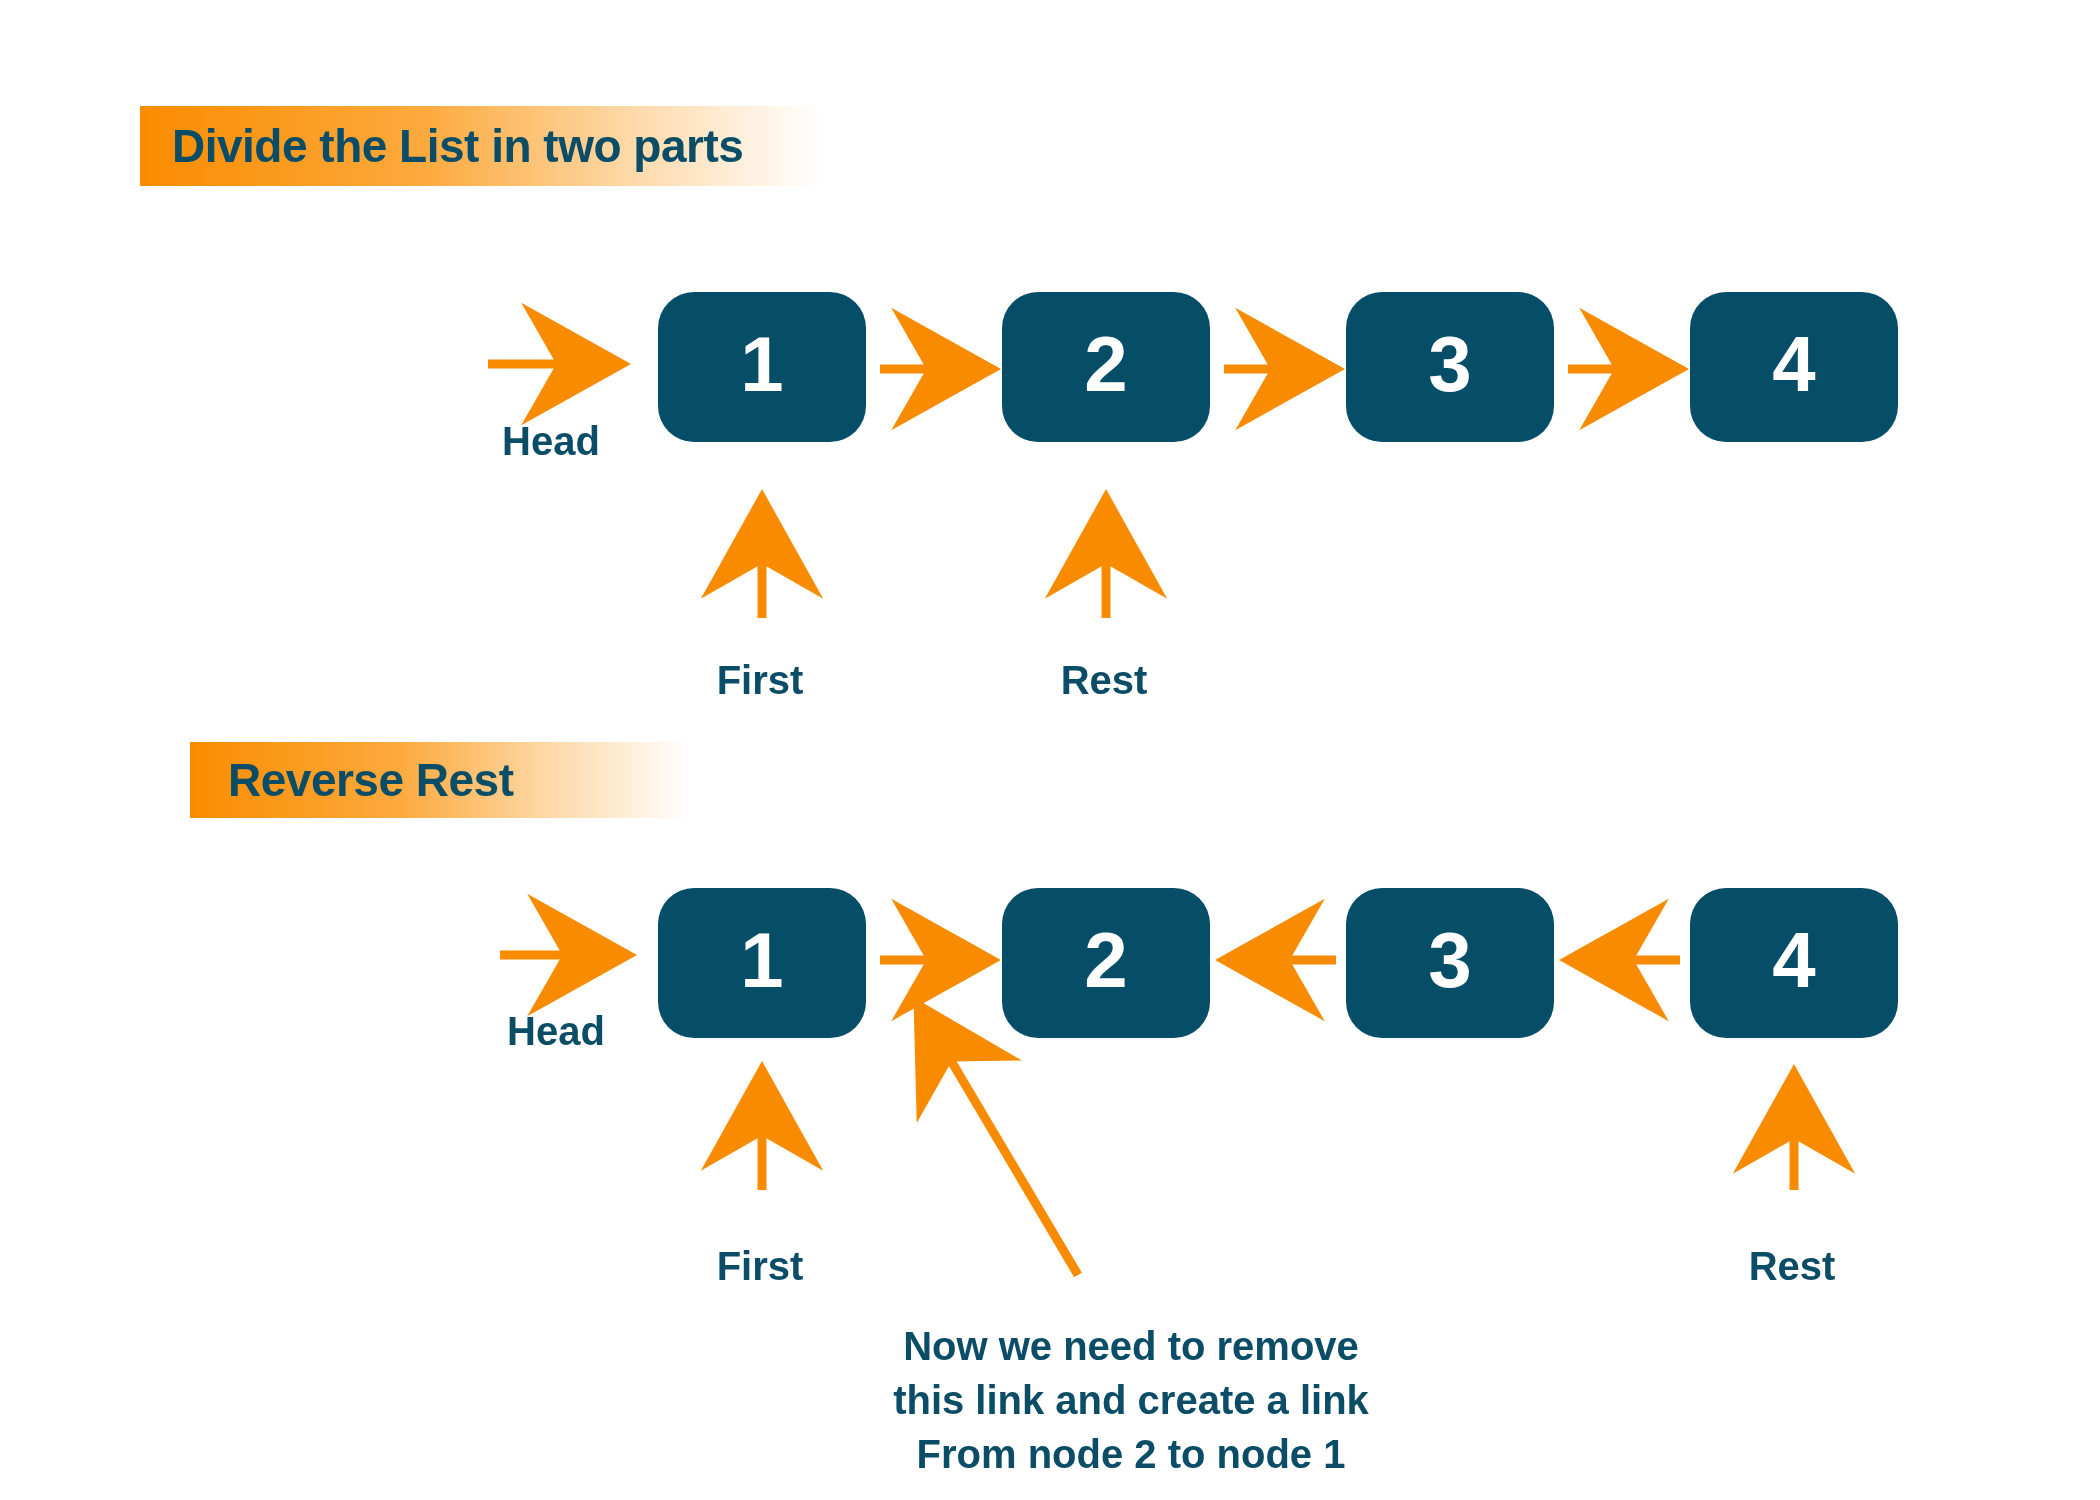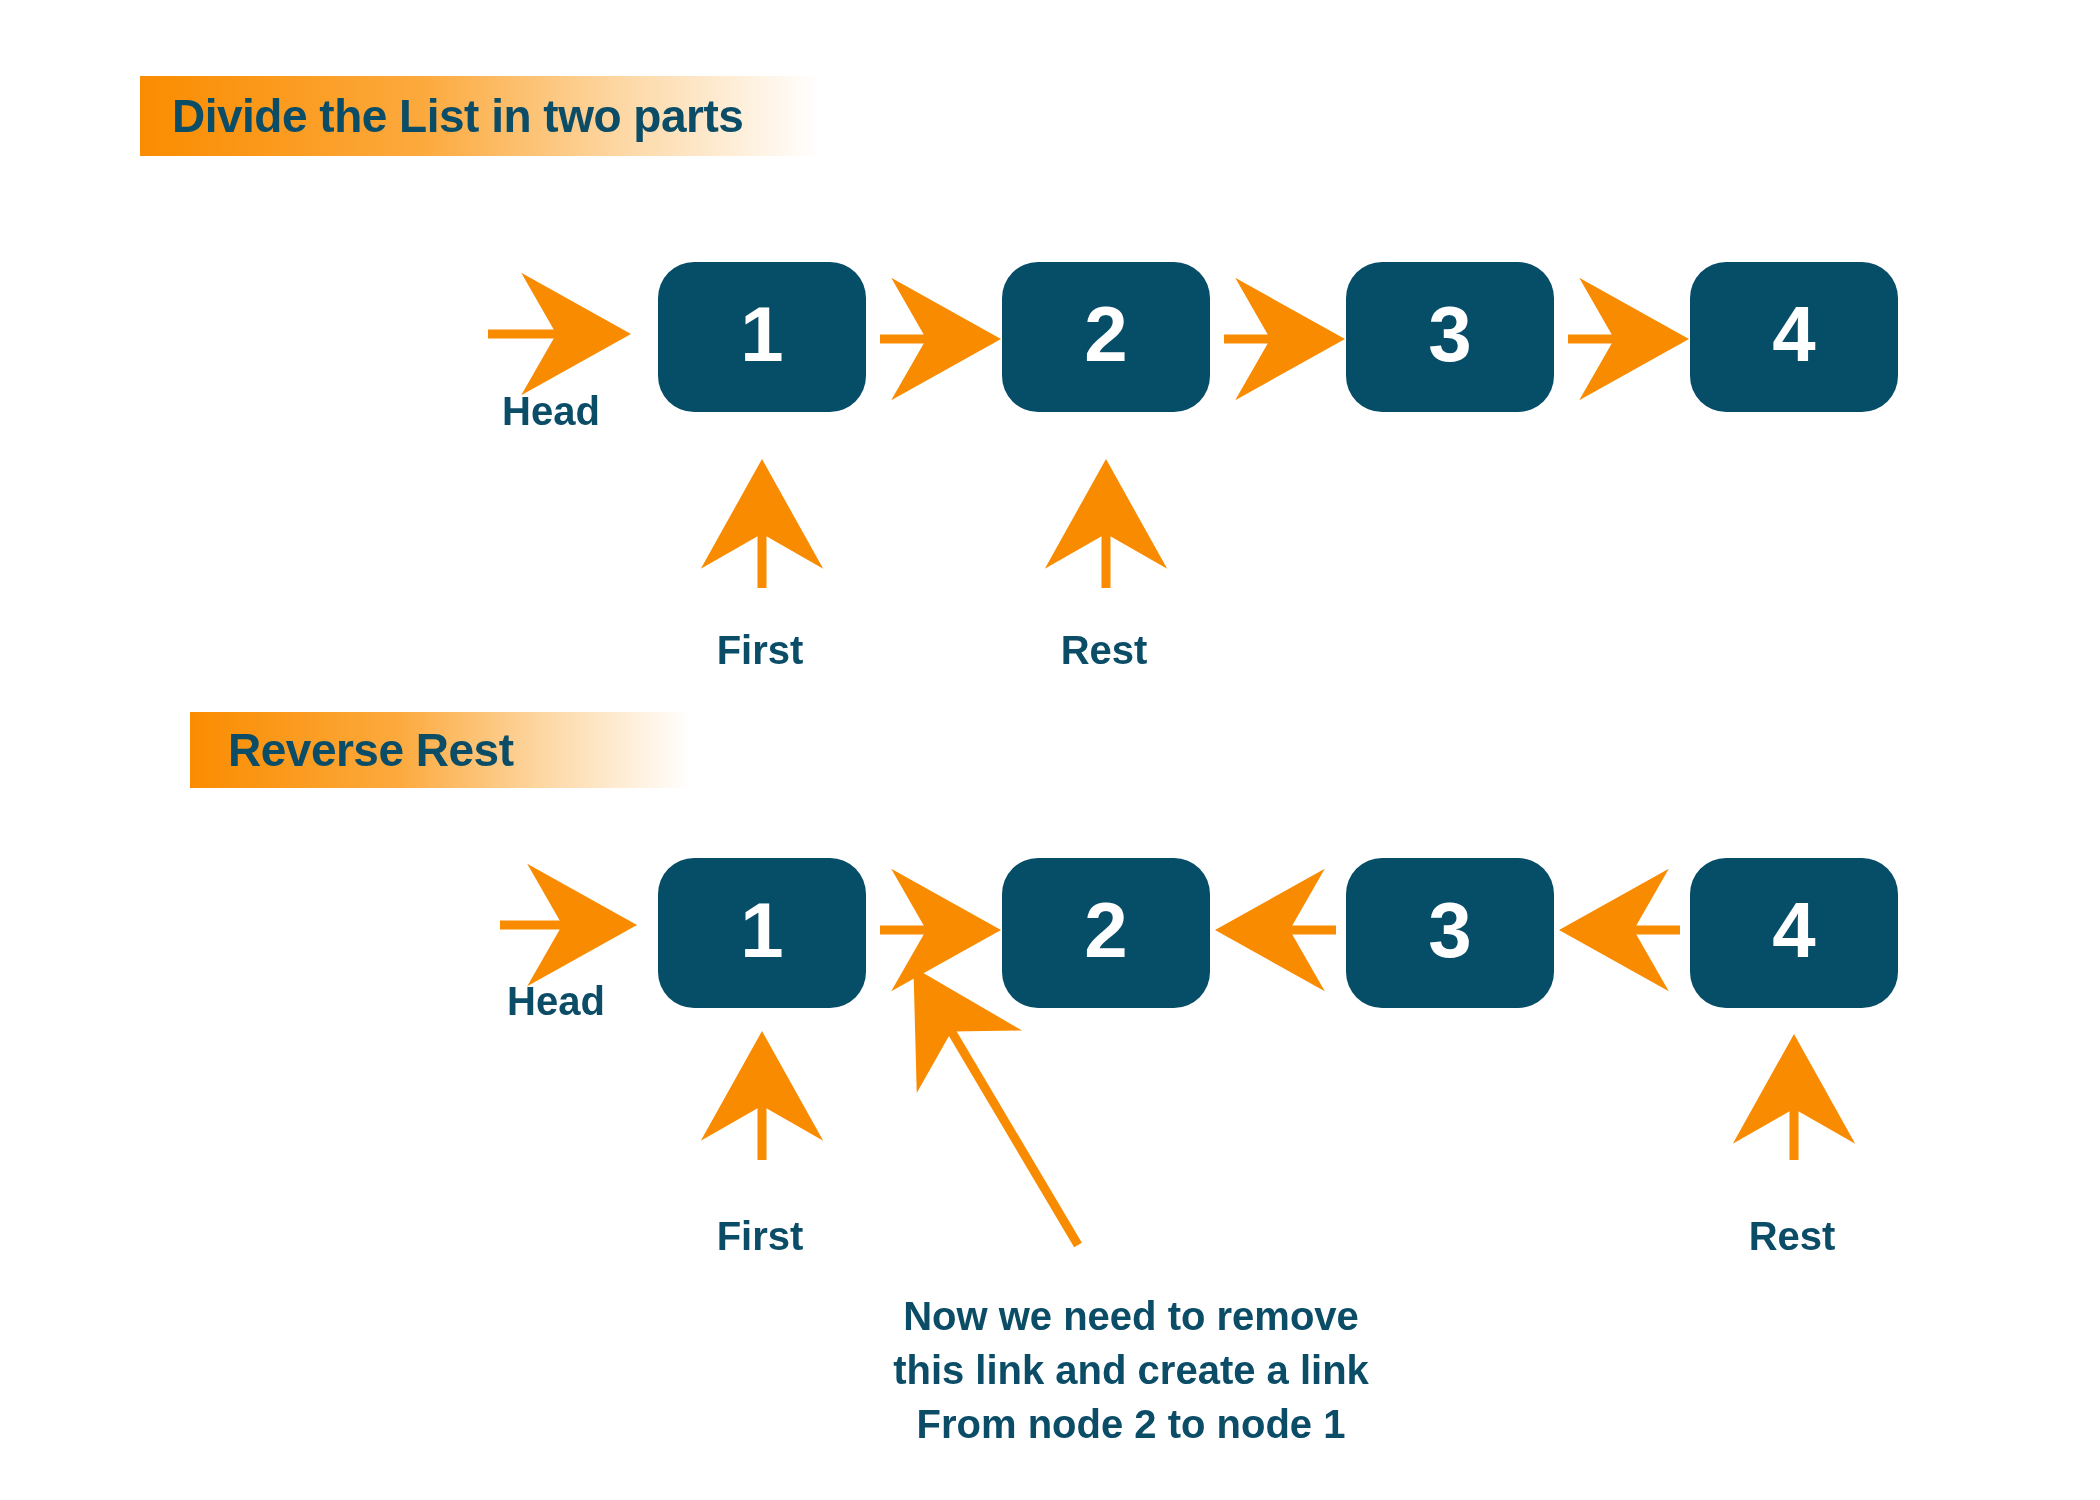--- a/index.html
+++ b/index.html
@@ -12,20 +12,21 @@
     height: 1500px;
     font-family: "Liberation Sans", sans-serif;
     overflow: hidden;
     position: relative;
   }
   #stage {
     position: relative;
     width: 2100px;
     height: 1211px;
     background: #ffffff;
+    margin-top: 30px;
   }
   svg#diagram {
     position: absolute;
     top: 0;
     left: 0;
     width: 2100px;
     height: 1500px;
   }
   .banner-text {
     font-weight: bold;

